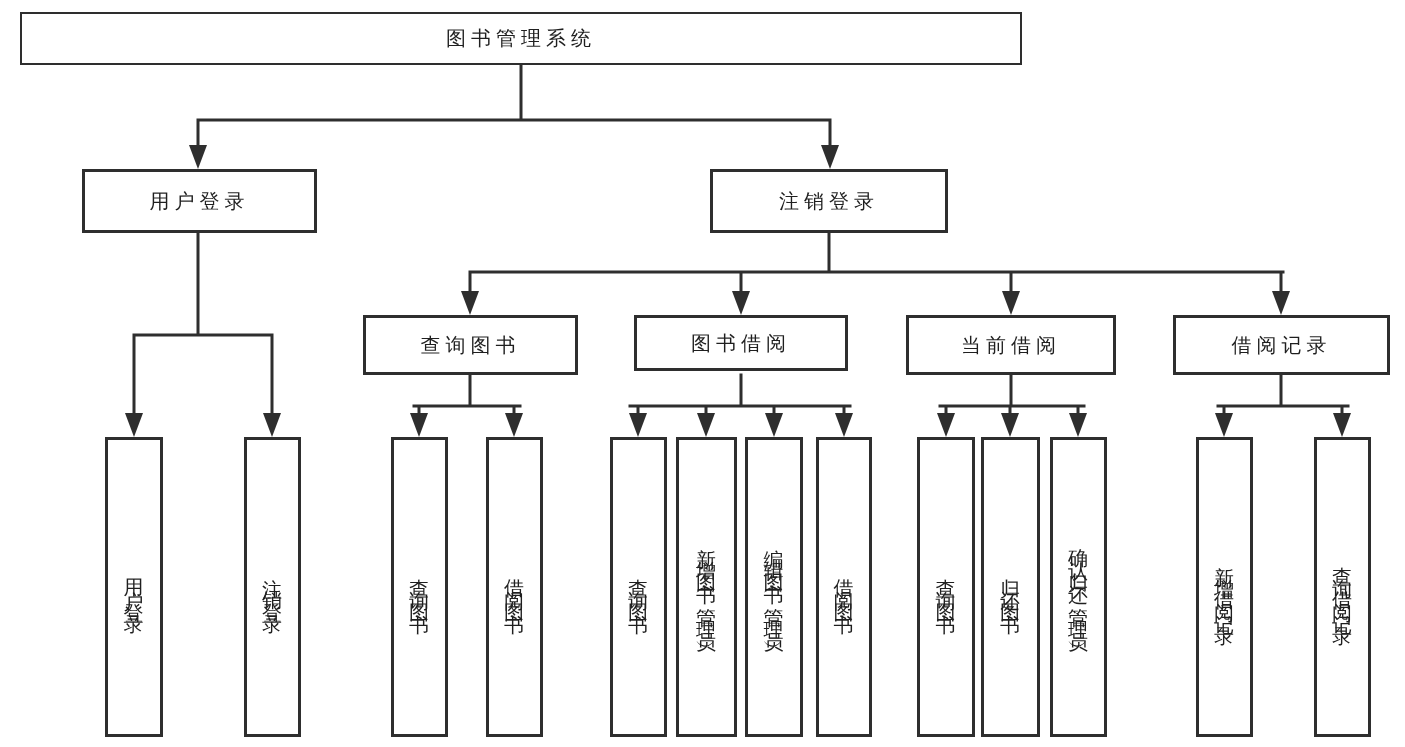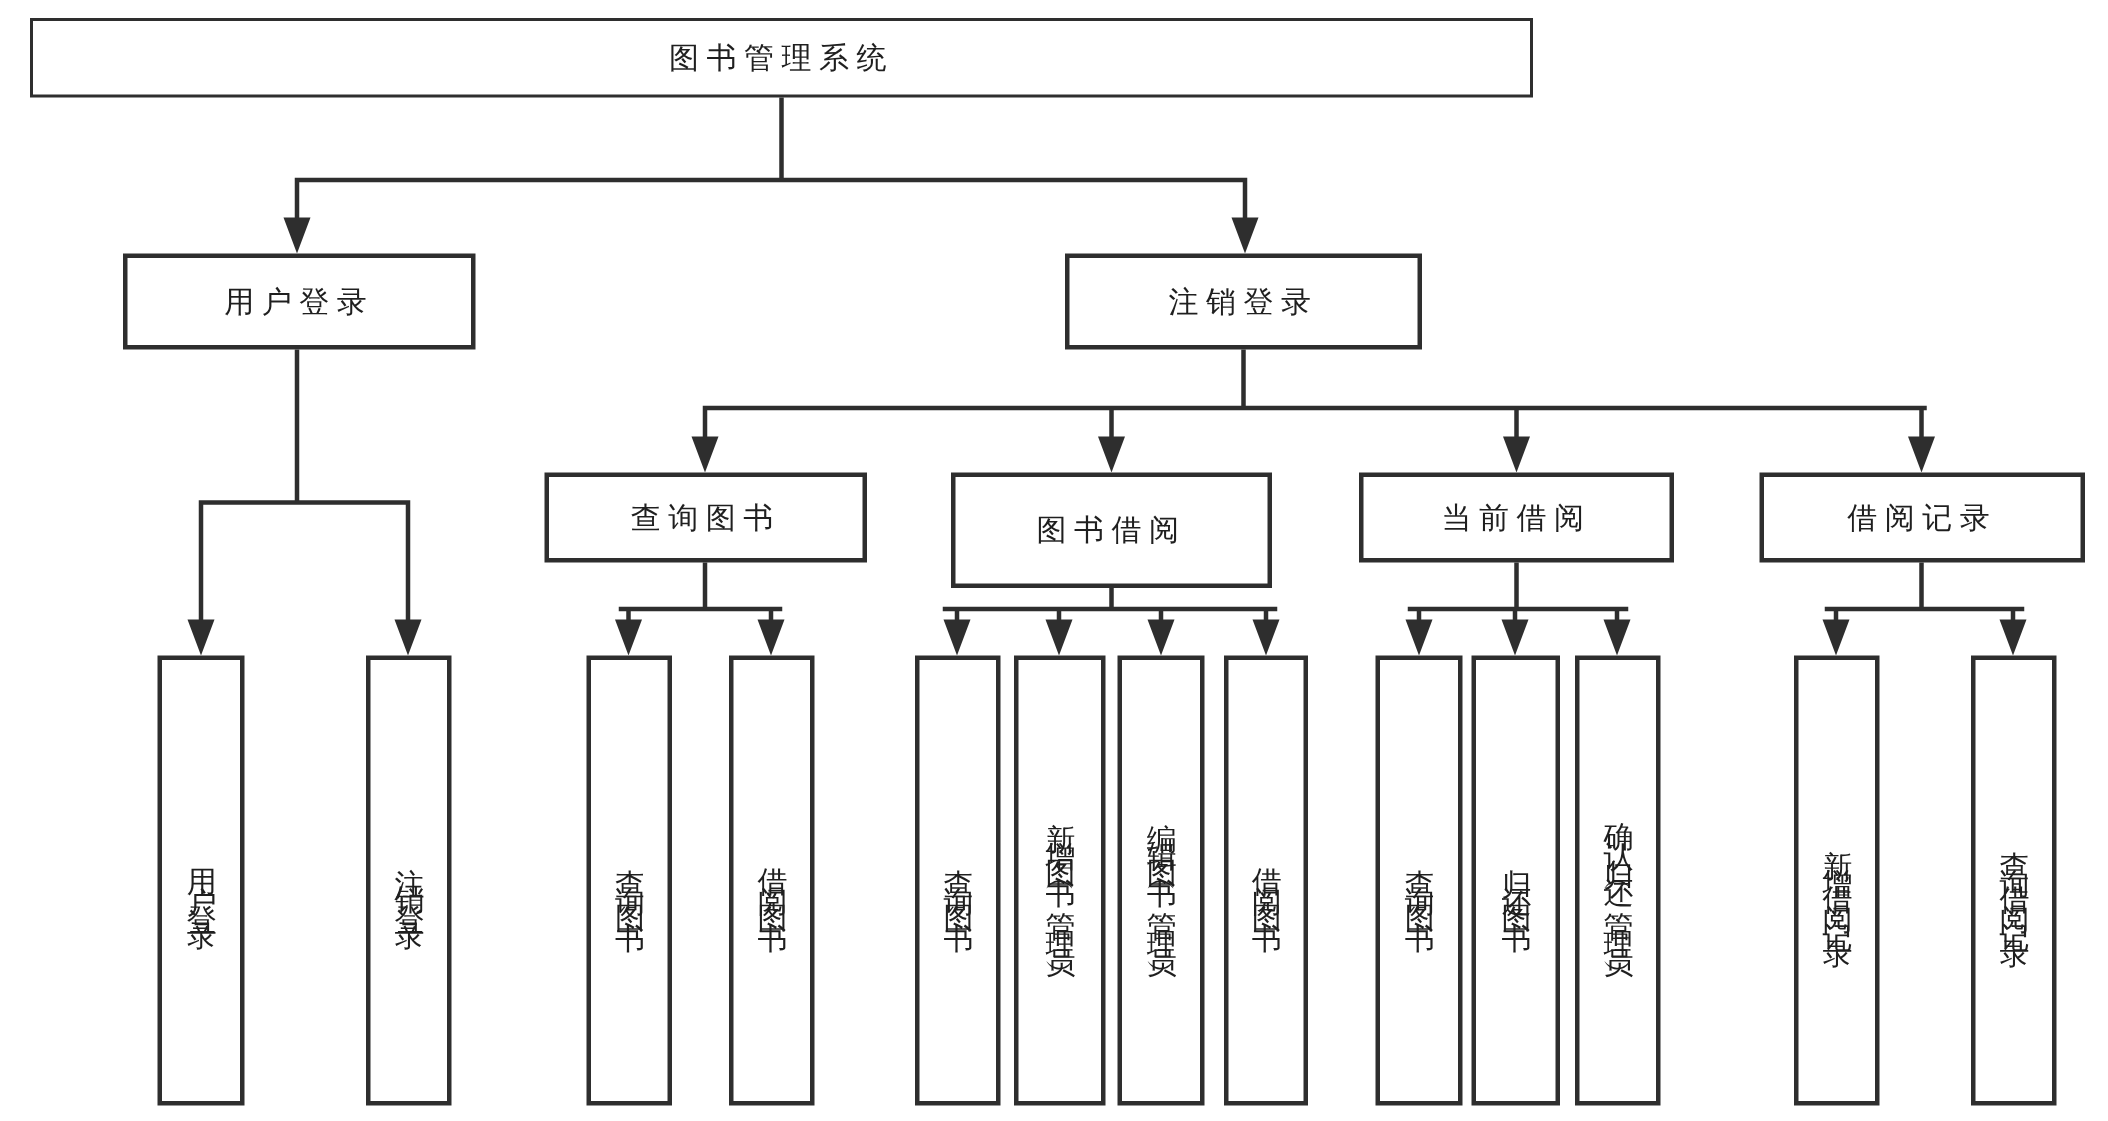--- a/index.html
+++ b/index.html
@@ -95,21 +95,21 @@
   <div class="node" style="left:82px;top:169px;width:235px;height:64px">
     <span>用户登录</span>
   </div>
   <div class="node" style="left:710px;top:169px;width:238px;height:64px">
     <span>注销登录</span>
   </div>
 
   <div class="node" style="left:363px;top:315px;width:215px;height:60px">
     <span>查询图书</span>
   </div>
-  <div class="node" style="left:634px;top:315px;width:214px;height:77px">
+  <div class="node" style="left:634px;top:315px;width:214px;height:56px">
     <span>图书借阅</span>
   </div>
   <div class="node" style="left:1173px;top:315px;width:217px;height:60px">
     <span>借阅记录</span>
   </div>
   <div class="node" style="left:906px;top:315px;width:210px;height:60px">
     <span>当前借阅</span>
   </div>
 
   <div class="leaf" style="left:105px;width:58px">

